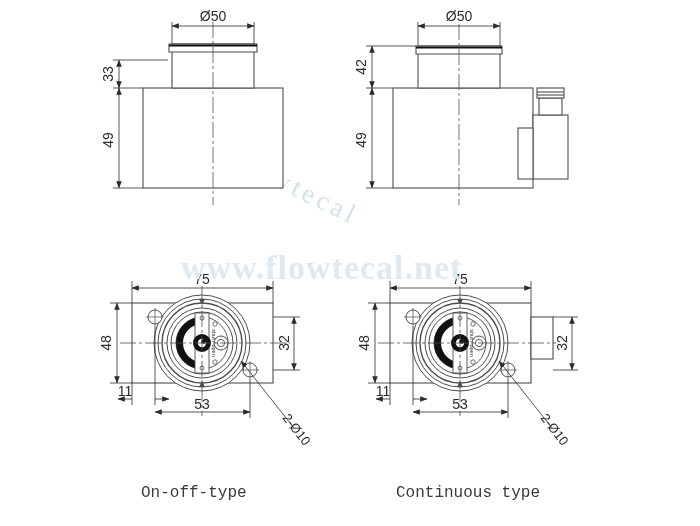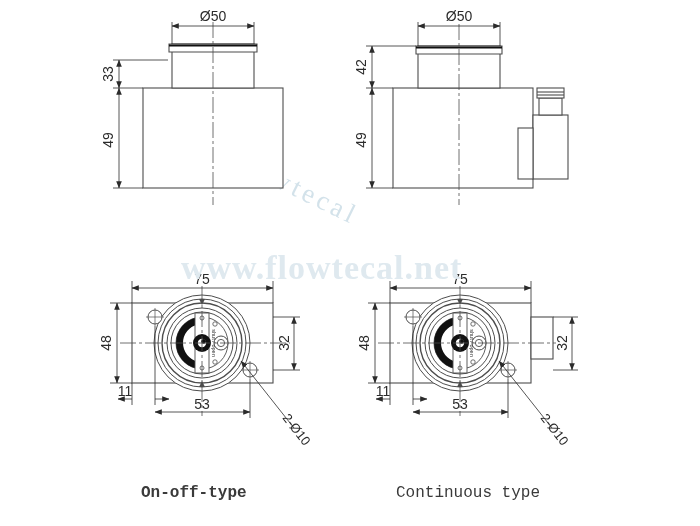--- a/index.html
+++ b/index.html
@@ -6,21 +6,21 @@
   body{width:700px;height:526px;position:relative;overflow:hidden;
        font-family:"Liberation Sans",sans-serif;}
   #sheet{position:absolute;inset:0;width:700px;height:526px;}
   .wm-diag,.wm-horiz{position:absolute;user-select:none;pointer-events:none;
        font-family:"Liberation Serif",serif;white-space:nowrap;}
   .wm-diag{left:160px;top:104px;font-size:27px;color:#d3e2ea;
        transform:rotate(26deg);transform-origin:0 0;letter-spacing:4px;}
   .wm-horiz{left:181px;top:249px;font-size:34px;color:#dfe9ef;letter-spacing:1px;font-weight:bold;}
   .caption{position:absolute;font-family:"Liberation Mono",monospace;
        font-size:16px;color:#3a3a3a;white-space:nowrap;}
-  #cap-left{left:141px;top:484px;font-weight:bold;}
+  #cap-left{left:141px;top:484px;}
   #cap-right{left:396px;top:484px;}
 </style>
 </head>
 <body>
 
 <div class="wm-diag">www. flowtecal</div>
 
 <svg id="sheet" viewBox="0 0 700 526">
   <defs>
     <marker id="ar" markerWidth="9" markerHeight="7" refX="8.5" refY="3.5" orient="auto">

